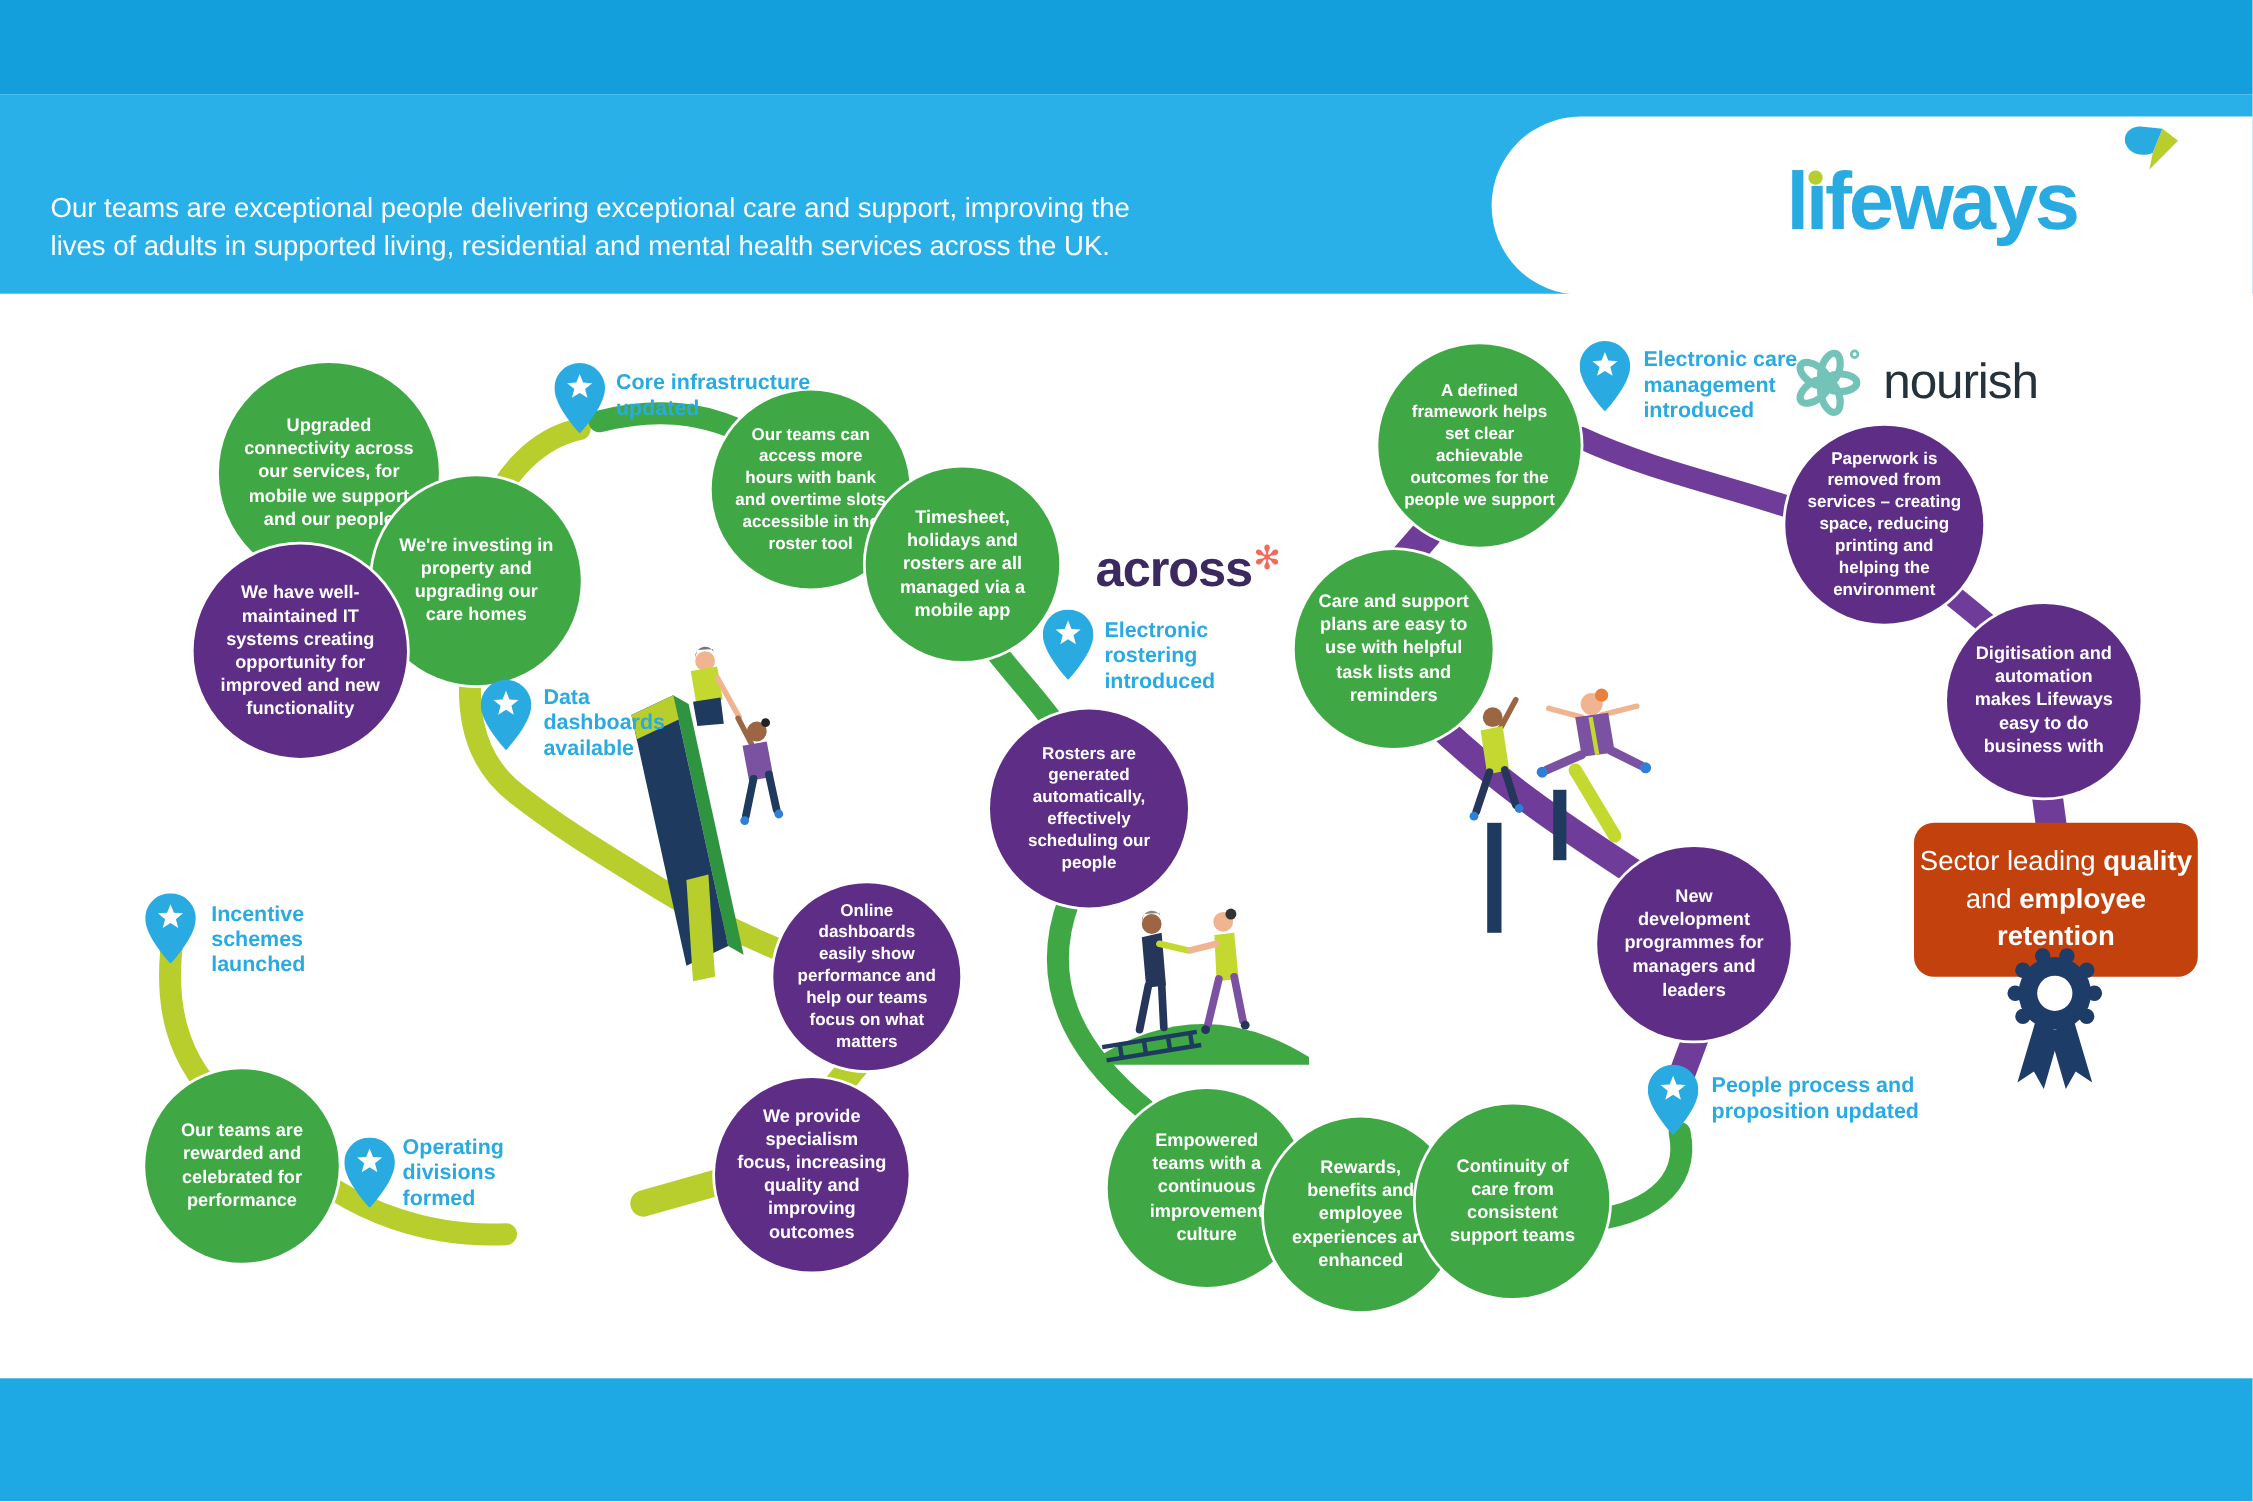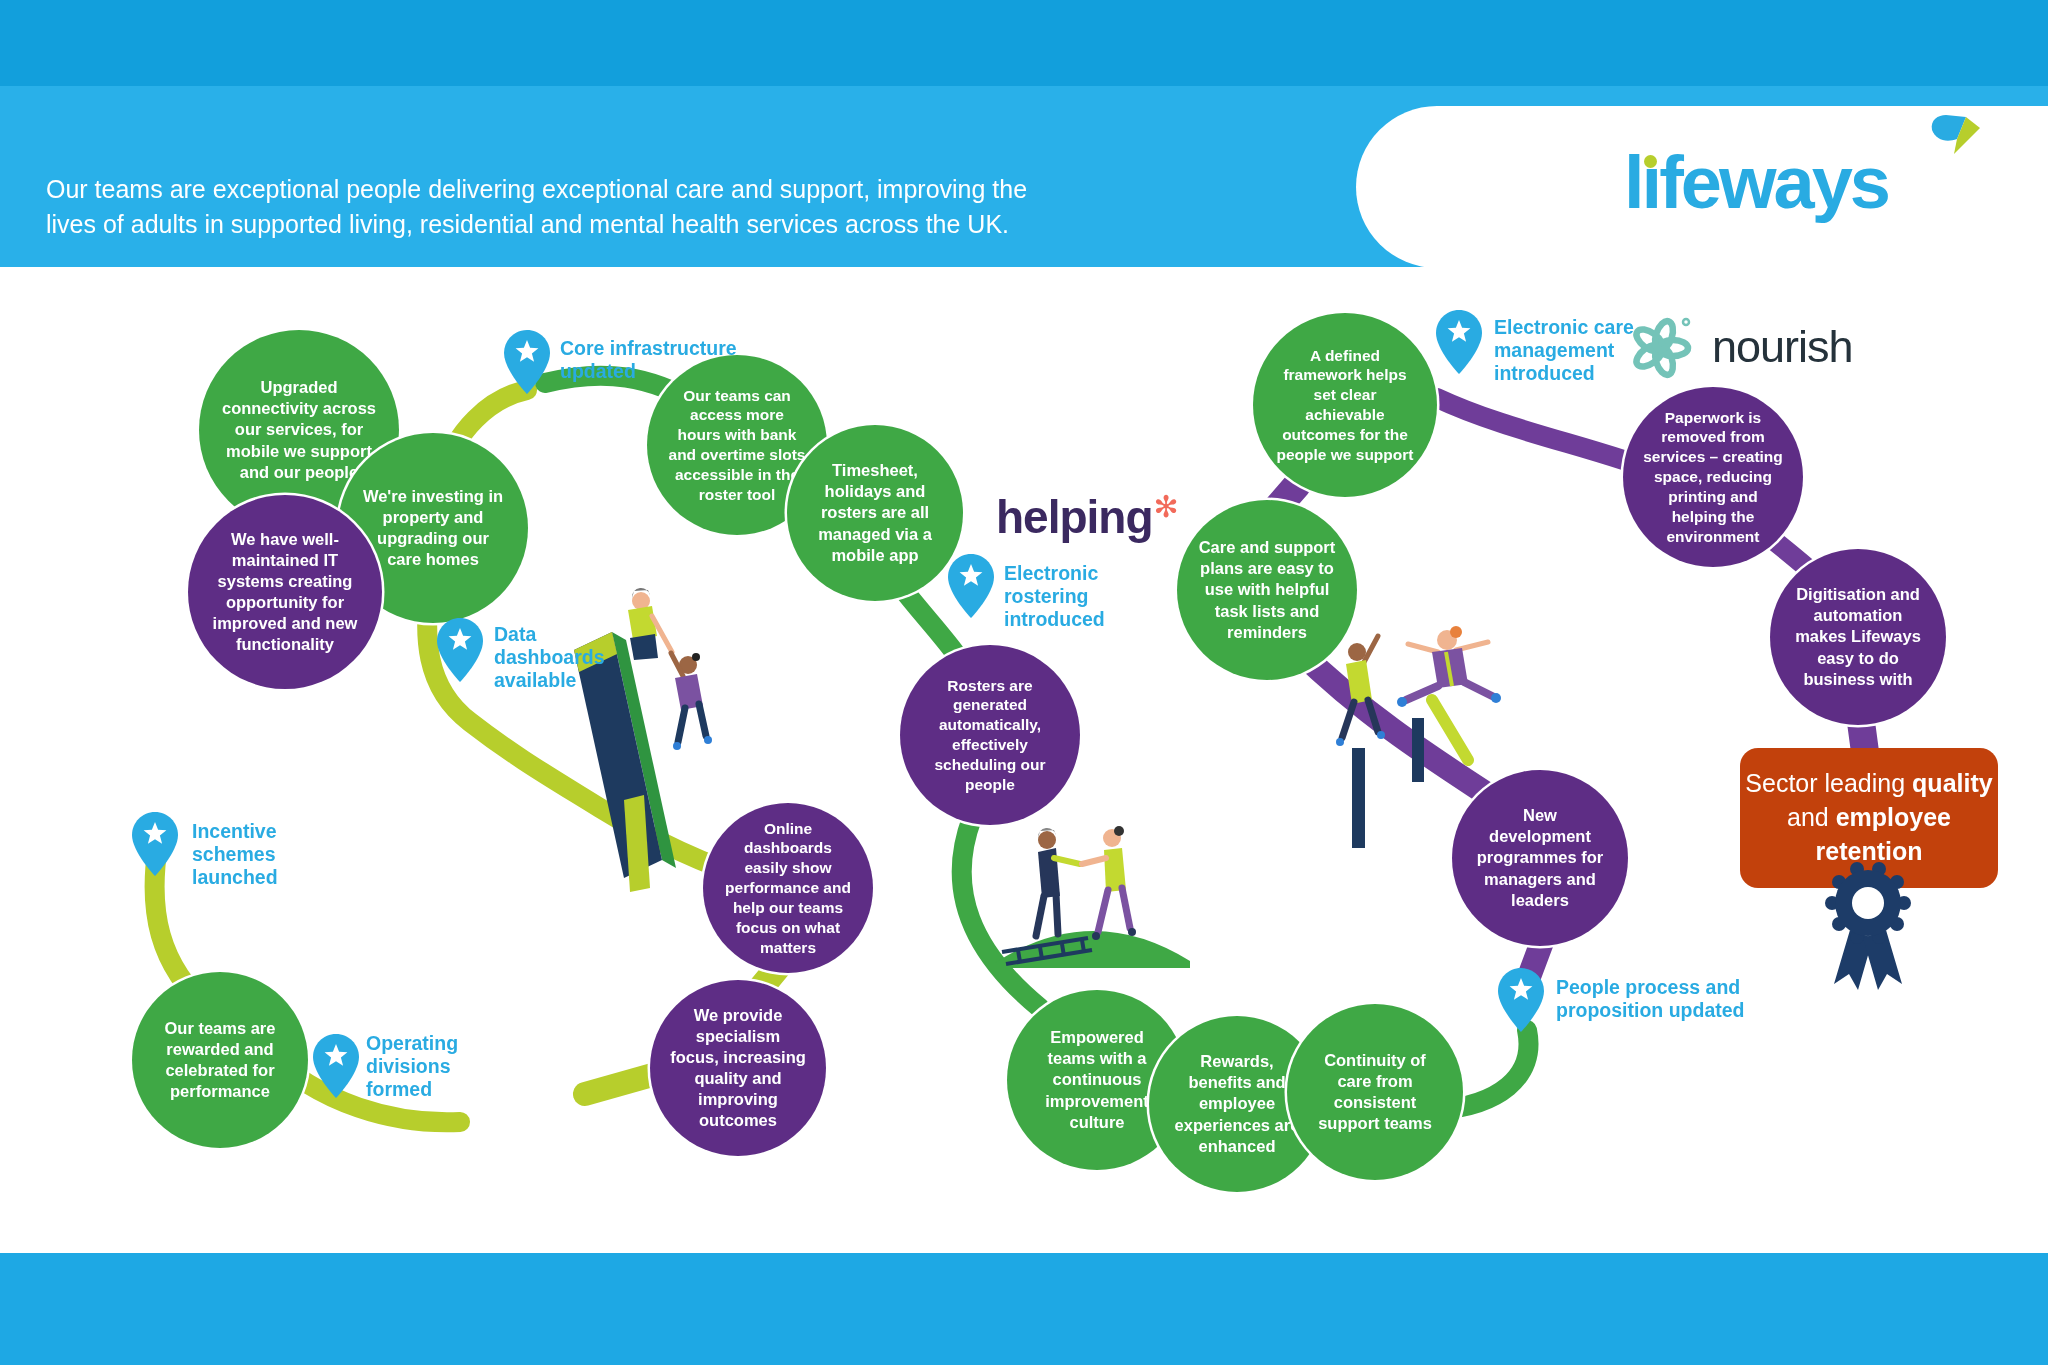--- a/index.html
+++ b/index.html
@@ -155,21 +155,21 @@
       <line x1="1446" y1="652" x2="1452" y2="686" stroke="#c3d930" stroke-width="4"></line>
       <line x1="1438" y1="686" x2="1406" y2="700" stroke="#7b52a1" stroke-width="8" stroke-linecap="round"></line>
       <line x1="1464" y1="682" x2="1492" y2="696" stroke="#7b52a1" stroke-width="8" stroke-linecap="round"></line>
       <circle cx="1402" cy="702" r="5" fill="#2f7fd6"></circle>
       <circle cx="1496" cy="698" r="5" fill="#2f7fd6"></circle>
     </g>
   </svg>
 
   <div class="circle green" style="left:199px;top:330px;width:200px;height:200px;">Upgraded connectivity across our services, for mobile we support and our people</div>
   <div class="circle green" style="left:338px;top:433px;width:190px;height:190px;">We're investing in property and upgrading our care homes</div>
-  <div class="circle purple" style="left:188px;top:495px;width:194px;height:194px;">We have well-maintained IT systems creating opportunity for improved and new functionality</div>
+  <div class="circle purple" style="left:176px;top:495px;width:194px;height:194px;">We have well-maintained IT systems creating opportunity for improved and new functionality</div>
   <div class="circle green sm" style="left:647px;top:355px;width:180px;height:180px;">Our teams can access more hours with bank and overtime slots accessible in the roster tool</div>
   <div class="circle green" style="left:787px;top:425px;width:176px;height:176px;">Timesheet, holidays and rosters are all managed via a mobile app</div>
   <div class="circle purple sm" style="left:900px;top:645px;width:180px;height:180px;">Rosters are generated automatically, effectively scheduling our people</div>
   <div class="circle purple sm" style="left:703px;top:803px;width:170px;height:170px;">Online dashboards easily show performance and help our teams focus on what matters</div>
   <div class="circle purple" style="left:650px;top:980px;width:176px;height:176px;">We provide specialism focus, increasing quality and improving outcomes</div>
   <div class="circle green" style="left:132px;top:972px;width:176px;height:176px;">Our teams are rewarded and celebrated for performance</div>
   <div class="circle green sm" style="left:1253px;top:313px;width:184px;height:184px;">A defined framework helps set clear achievable outcomes for the people we support</div>
   <div class="circle green" style="left:1177px;top:500px;width:180px;height:180px;">Care and support plans are easy to use with helpful task lists and reminders</div>
   <div class="circle purple sm" style="left:1623px;top:387px;width:180px;height:180px;">Paperwork is removed from services – creating space, reducing printing and helping the environment</div>
   <div class="circle purple" style="left:1770px;top:549px;width:176px;height:176px;">Digitisation and automation makes Lifeways easy to do business with</div>
@@ -225,21 +225,21 @@
 management
 introduced</div>
 
   <span class="pin-glyph" style="left:1498px;top:968px;"><svg width="46" height="64" viewBox="0 0 46 64">
         <path d="M23 0 C10.3 0 0 10.3 0 23 C0 40 23 64 23 64 C23 64 46 40 46 23 C46 10.3 35.7 0 23 0 Z" fill="#29abe2"></path>
         <polygon fill="#ffffff" points="23,10 26.1,17.8 34.4,18.3 27.9,23.6 30.1,31.7 23,27.2 15.9,31.7 18.1,23.6 11.6,18.3 19.9,17.8"></polygon>
       </svg></span>
   <div class="pin-label" style="left:1556px;top:976px;">People process and
 proposition updated</div>
 
-  <div class="deputy"><span>helping</span><span class="mark">✻</span></div>
+  <div class="deputy"><span>across</span><span class="mark">✻</span></div>
 
   <div class="nourish-wrap">
     <svg width="68" height="70" viewBox="0 0 68 70">
       <g transform="translate(32,36)" stroke="#74c3b8" stroke-width="6.5" fill="none">
         <ellipse cx="13" cy="0" rx="15" ry="8"></ellipse>
         <ellipse cx="13" cy="0" rx="15" ry="8" transform="rotate(72)"></ellipse>
         <ellipse cx="13" cy="0" rx="15" ry="8" transform="rotate(144)"></ellipse>
         <ellipse cx="13" cy="0" rx="15" ry="8" transform="rotate(216)"></ellipse>
         <ellipse cx="13" cy="0" rx="15" ry="8" transform="rotate(288)"></ellipse>
         <circle cx="26" cy="-26" r="3" stroke-width="2.5"></circle>

